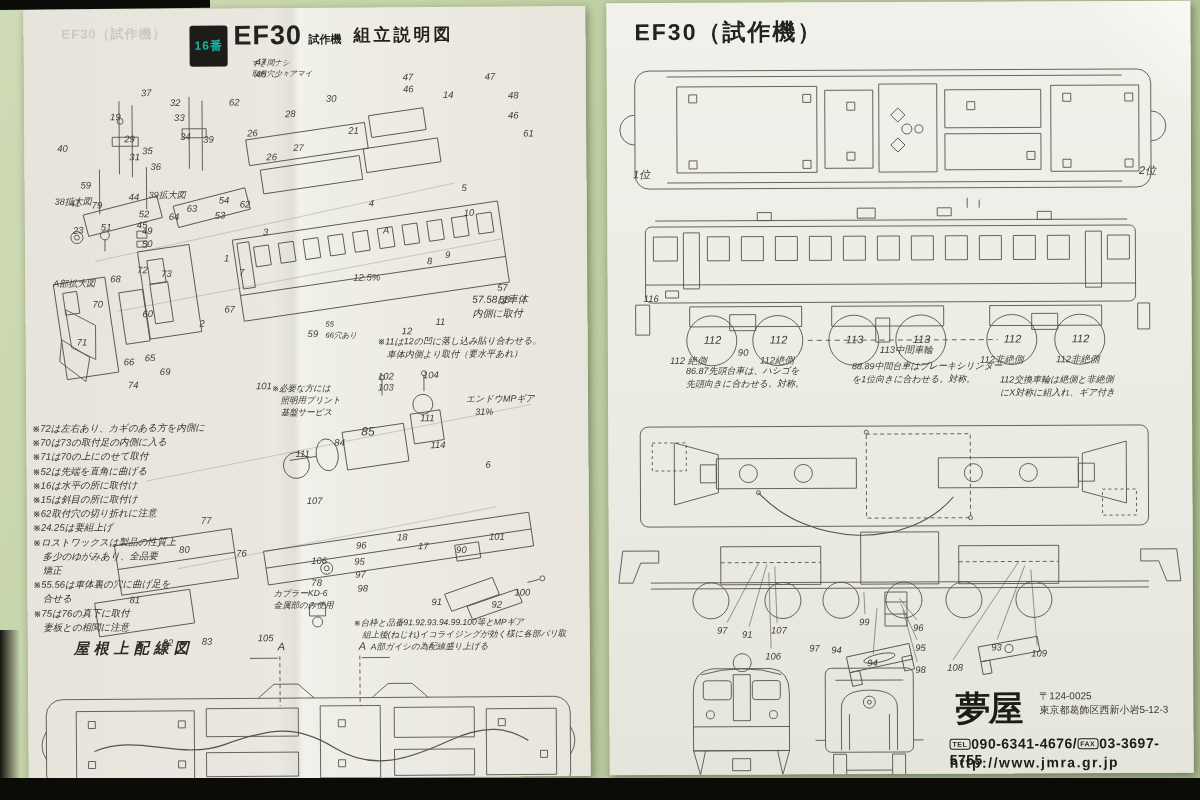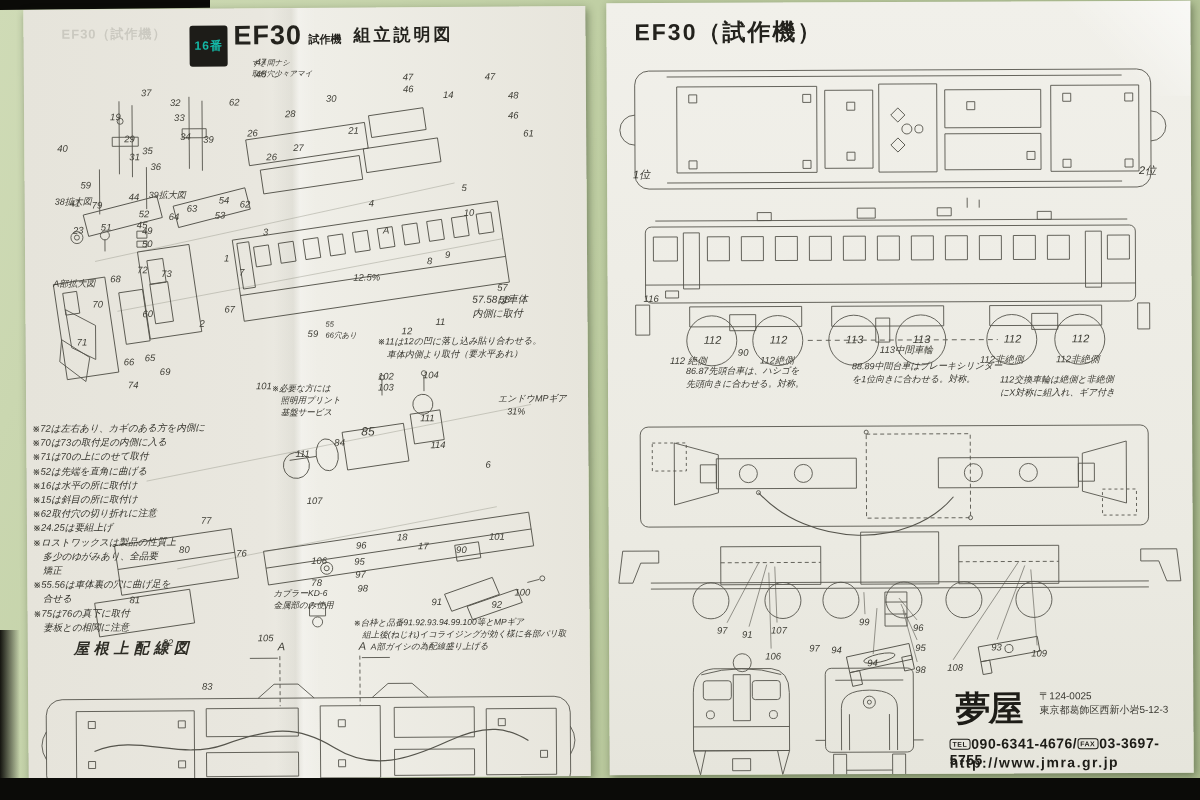--- a/index.html
+++ b/index.html
@@ -289,21 +289,21 @@
         <span class="pl" style="left: 335px; top: 417px; font-size: 12px;">85</span>
         <span class="pl" style="left: 308px; top: 429px;">84</span>
         <span class="pl" style="left: 269px; top: 440px;">111</span>
         <span class="pl" style="left: 394px; top: 405px;">111</span>
         <span class="pl" style="left: 404px; top: 432px;">114</span>
         <span class="pl" style="left: 209px; top: 539px;">76</span>
         <span class="pl" style="left: 174px; top: 506px;">77</span>
         <span class="pl" style="left: 152px; top: 535px;">80</span>
         <span class="pl" style="left: 102px; top: 585px;">81</span>
         <span class="pl" style="left: 135px; top: 628px;">82</span>
-        <span class="pl" style="left: 174px; top: 672px;">83</span>
+        <span class="pl" style="left: 174px; top: 627px;">83</span>
         <span class="pl" style="left: 230px; top: 624px;">105</span>
         <span class="pl" style="left: 284px; top: 569px;">78</span>
         <span class="pl" style="left: 284px; top: 547px;">106</span>
         <span class="pl" style="left: 329px; top: 532px;">96</span>
         <span class="pl" style="left: 327px; top: 548px;">95</span>
         <span class="pl" style="left: 328px; top: 561px;">97</span>
         <span class="pl" style="left: 330px; top: 575px;">98</span>
         <span class="pl" style="left: 370px; top: 524px;">18</span>
         <span class="pl" style="left: 391px; top: 533px;">17</span>
         <span class="pl" style="left: 429px; top: 537px;">90</span>
@@ -330,21 +330,21 @@
         </div>
         <div class="anno" style="left: 300px; top: 312px; font-size: 7.5px;">
           <div>55</div>
           <div>66穴あり</div>
         </div>
         <div class="anno" style="left: 246px; top: 366px; font-size: 8.5px; margin-top: 9px;">
           <div>※必要な方には</div>
           <div>　照明用プリント</div>
           <div>　基盤サービス</div>
         </div>
-        <div class="anno" style="left: 440px; top: 386px; font-size: 9px; margin-left: 32px;">
+        <div class="anno" style="left: 440px; top: 386px; font-size: 9px;">
           <div>エンドウMPギア</div>
           <div>　31%</div>
         </div>
         <div class="anno" style="left: 246px; top: 580px; font-size: 8.5px;">
           <div>カプラーKD-6</div>
           <div>金属部のみ使用</div>
         </div>
         <div class="anno" style="left: 326px; top: 610px; font-size: 8.5px;">
           <div>※台枠と品番91.92.93.94.99.100等とMPギア</div>
           <div>　組上後(ねじれ)イコライジングが効く様に各部バリ取</div>

